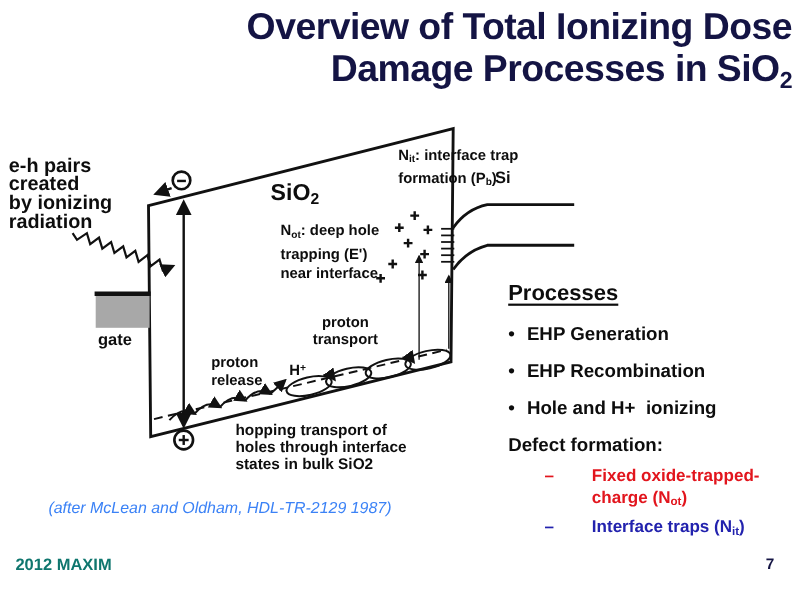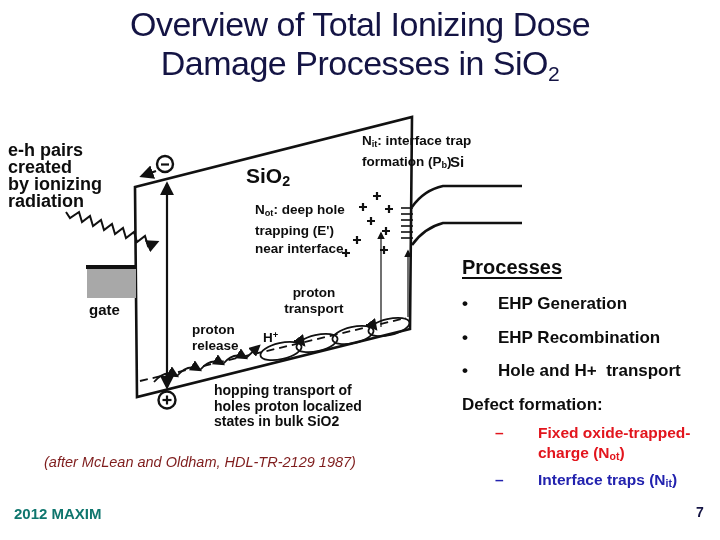--- a/index.html
+++ b/index.html
@@ -1,41 +1,41 @@
 <!DOCTYPE html>
 <html><head>
 <meta charset="utf-8">
 <style>
   html,body{margin:0;padding:0;background:#fff;}
   .slide{position:relative;width:720px;height:540px;background:#ffffff;overflow:hidden;
          font-family:"Liberation Sans",sans-serif;color:#0d0d0d;}
-  .title{position:absolute;top:5px;left:0;width:720px;margin:0;text-align:center;
-         font-size:34px;line-height:39px;font-weight:normal;color:#141444;letter-spacing:-0.5px;}
+  .title{position:absolute;top:5px;left:0;width:720px;margin:0;text-align:right;
+         font-size:34px;line-height:39px;font-weight:bold;color:#141444;letter-spacing:-0.5px;}
   .title .tsub{font-size:62%;vertical-align:-0.28em;}
   .art{position:absolute;left:0;top:0;width:720px;height:540px;}
   .lbl{position:absolute;font-weight:bold;white-space:pre-line;color:#0d0d0d;}
   .sb{font-size:68%;vertical-align:-0.22em;}
   .sp{font-size:70%;vertical-align:0.42em;}
   .eh{left:8px;top:142px;font-size:18px;line-height:17px;}
   .gate-l{left:89px;top:301px;font-size:15px;text-align:right;}
   .sio2-l{left:246px;top:164px;font-size:21px;}
   .not-l{left:255px;top:201px;font-size:13.5px;line-height:18px;}
   .nit-l{left:362px;top:132px;font-size:13.5px;line-height:18px;}
   .si-l{left:450px;top:153px;font-size:15px;}
   .pt-l{left:276px;top:285px;width:76px;text-align:center;font-size:13.5px;line-height:15.5px;}
   .pr-l{left:192px;top:322px;font-size:13.5px;line-height:15.5px;}
   .hp-l{left:263px;top:329px;font-size:13.5px;}
   .hop-l{left:214px;top:383px;font-size:14px;line-height:15.5px;}
-  .cite{position:absolute;left:44px;top:454px;font-size:14.5px;font-style:italic;color:#7f1d1d;}
+  .cite{position:absolute;left:44px;top:454px;font-size:14.5px;font-style:italic;color:#3b82f6;}
   .proc-head{position:absolute;left:462px;top:256px;font-size:20px;font-weight:bold;
              text-decoration:underline;text-decoration-thickness:2px;text-underline-offset:3px;}
   .bullets{position:absolute;left:462px;top:295px;display:grid;row-gap:15px;}
   .brow{display:flex;font-size:17px;font-weight:bold;line-height:18.5px;}
   .bmark{width:17px;}
-  .btxt{white-space:pre-wrap;margin-left:19px;}
+  .btxt{white-space:pre-wrap;}
   .subs{position:absolute;left:495px;top:423px;font-weight:bold;font-size:15.5px;line-height:20px;}
   .srow{display:flex;margin-bottom:4px;}
   .sdash{width:15px;flex:none;}
   .scontent{white-space:pre-line;margin-left:28px;}
   .red{color:#E2151D;}
   .blue{color:#2222AE;}
   .footer-left{position:absolute;left:14px;top:505px;font-size:15px;font-weight:bold;color:#0f766e;}
   .page-num{position:absolute;left:690px;top:504px;width:20px;text-align:center;
             font-size:14px;font-weight:bold;color:#141444;}
 </style>
@@ -135,38 +135,38 @@
   <div class="lbl not-l"><span>N</span><span class="sb">ot</span><span>: deep hole</span><span>
 trapping (E')
 near interface</span></div>
   <div class="lbl si-l">Si</div>
   <div class="lbl pt-l">proton
 transport</div>
   <div class="lbl pr-l">proton
 release</div>
   <div class="lbl hp-l"><span>H</span><span class="sp">+</span></div>
   <div class="lbl hop-l">hopping transport of
-holes proton localized
+holes through interface
 states in bulk SiO2</div>
 
   <div class="cite">(after McLean and Oldham, HDL-TR-2129 1987)</div>
 
   <div class="proc-head">Processes</div>
   <div class="bullets">
     <div class="brow">
         <span class="bmark">•</span>
         <span class="btxt">EHP Generation</span>
       </div>
     <div class="brow">
         <span class="bmark">•</span>
         <span class="btxt">EHP Recombination</span>
       </div>
     <div class="brow">
         <span class="bmark">•</span>
-        <span class="btxt">Hole and H+  transport</span>
+        <span class="btxt">Hole and H+  ionizing</span>
       </div>
     <div class="brow">
         <span class="bmark" style="width:auto">Defect formation:</span>
       </div>
   </div>
   <div class="subs">
     <div class="srow red">
       <span class="sdash">–</span>
       <span class="scontent"><span>Fixed oxide-trapped-</span><span>
 charge (N</span><span class="sb">ot</span><span>)</span></span>

